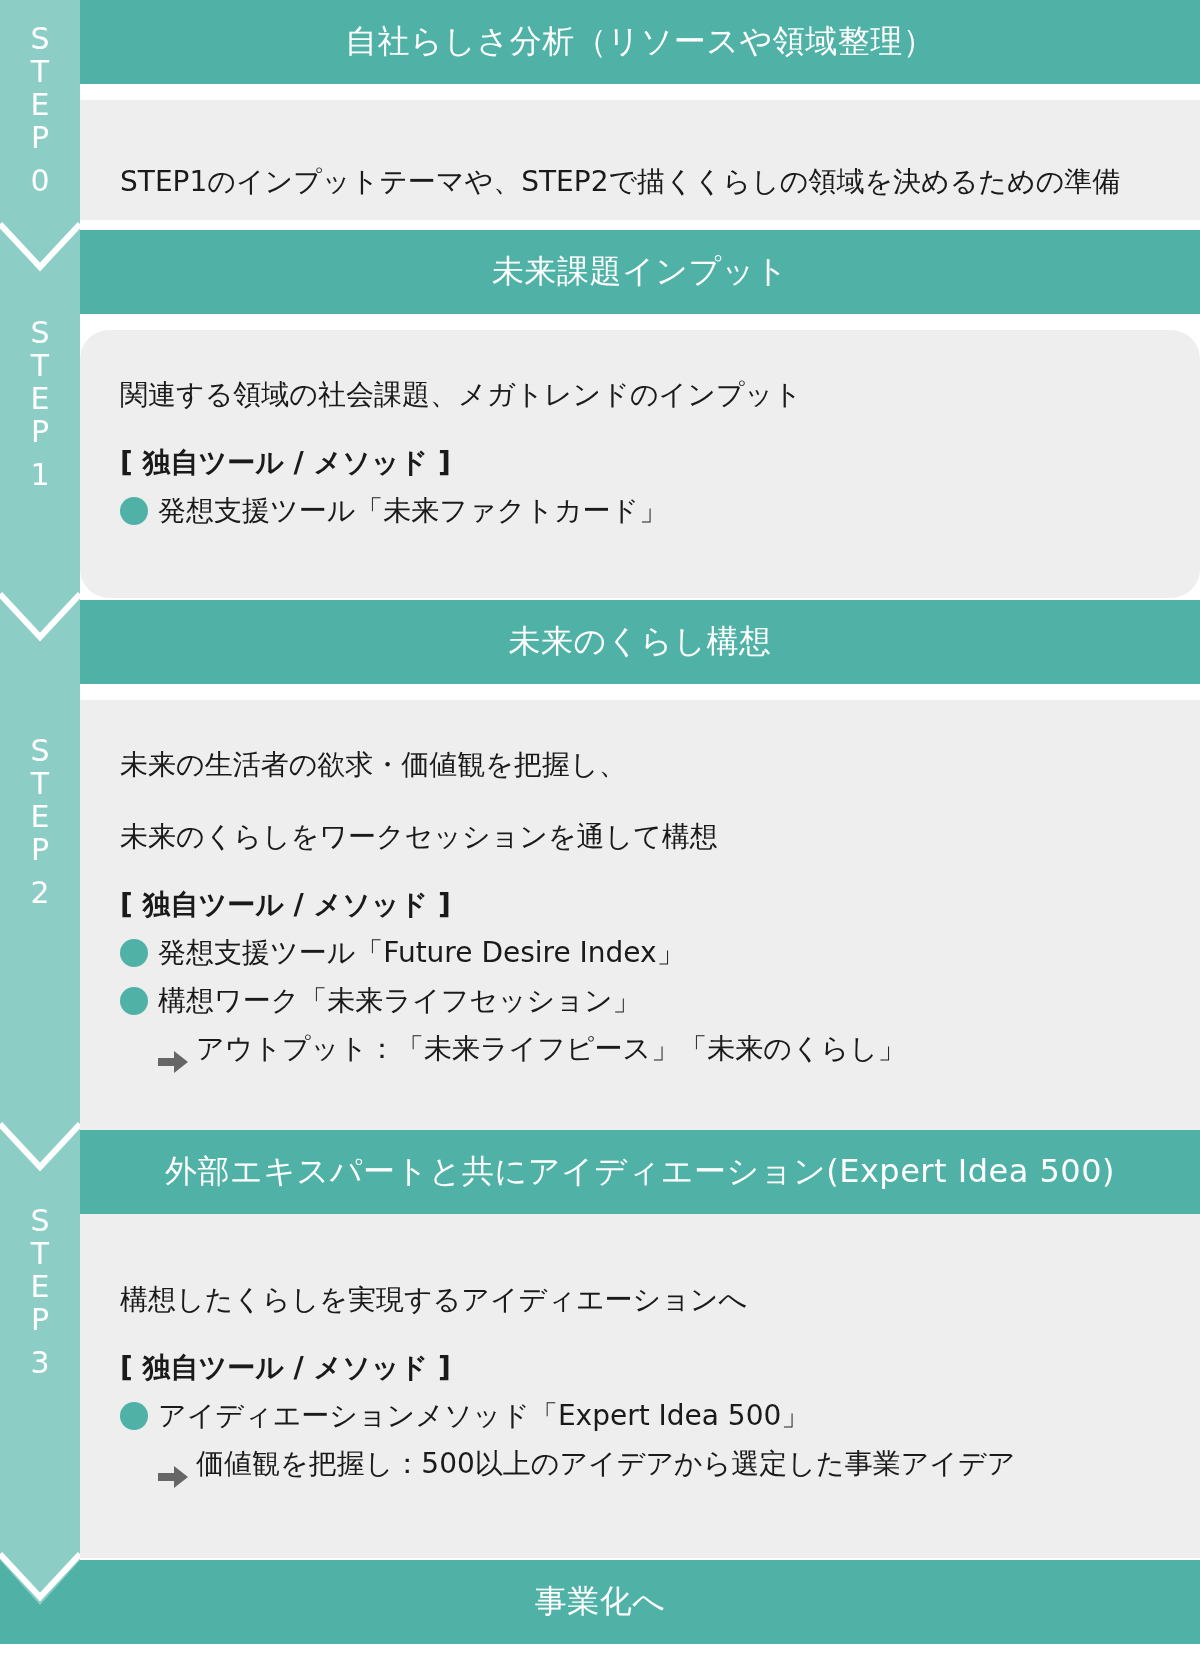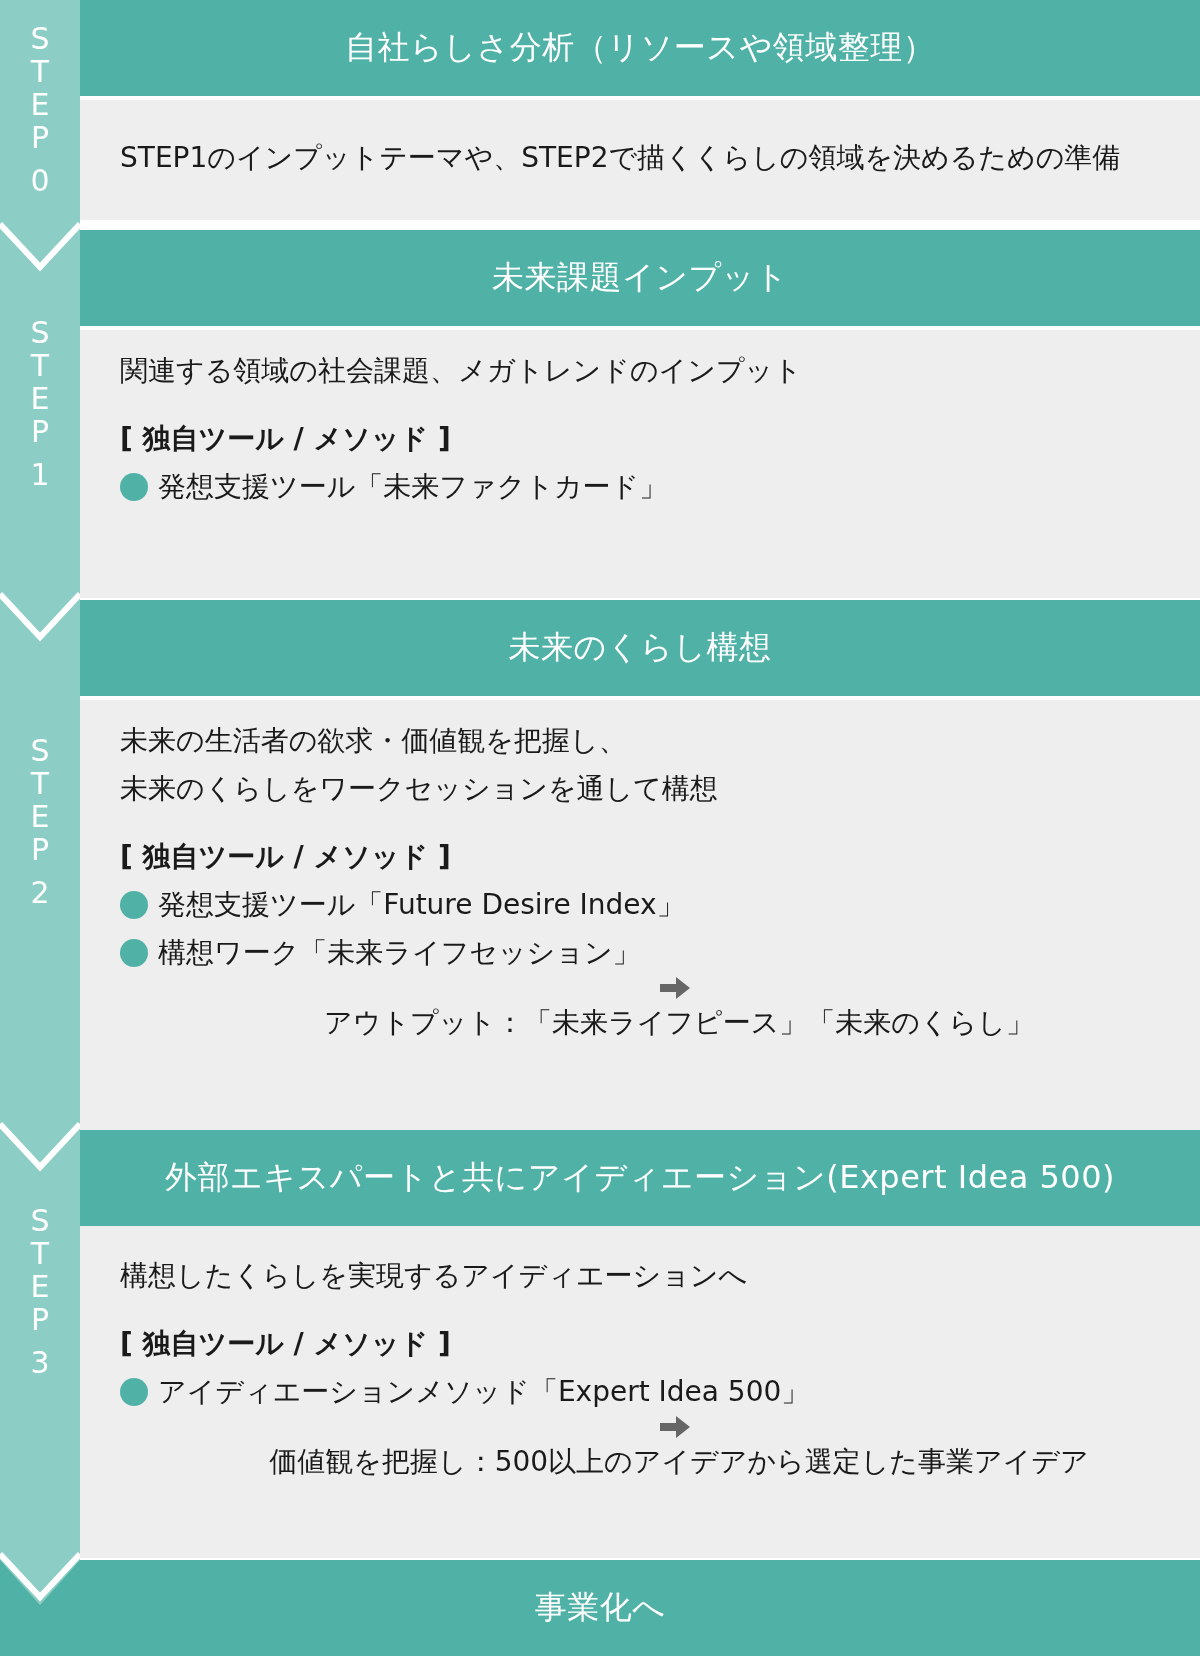--- a/index.html
+++ b/index.html
@@ -12,40 +12,40 @@
     .rail-label {
       position: absolute; left: 0; width: 80px;
       display: flex; flex-direction: column; align-items: center;
       color: #ffffff; font-size: 30px; line-height: 33px;
     }
     .rail-label .digit { margin-top: 10px; }
 
     .chevron { position: absolute; left: 0; width: 80px; height: 60px; }
 
     .header {
-      position: absolute; left: 80px; right: 0; height: 96px;
+      position: absolute; left: 80px; right: 0; height: 84px;
       background: #50b2a7; color: #ffffff;
       display: flex; align-items: center; justify-content: center;
       font-size: 32px; font-weight: 500; letter-spacing: 0.5px;
     }
     .header.full { left: 0; }
 
     .body {
       position: absolute; left: 80px; right: 0; background: #eeeeee;
       color: #1a1a1a; font-size: 28px; line-height: 48px;
       padding-left: 40px;
     }
-    .body .desc-line { display: block; }
+    .body .desc-line { display: block; margin-top: 24px; }
     .body .tools-label { display: block; font-weight: bold; }
     .body .tool-item { display: flex; align-items: center; }
     .body .bullet {
       width: 28px; height: 28px; border-radius: 50%;
       background: #50b2a7; margin-right: 10px; flex: none;
     }
-    .body .output-item { display: flex; align-items: center; padding-left: 38px; flex-direction: column; }
+    .body .output-item { display: flex; align-items: flex-end; padding-left: 38px; }
     .body .arrow {
       display: inline-block; width: 30px; height: 22px; margin-right: 8px; flex: none;
     }
     .gap-block { height: 20px; }
   </style>
 </head>
 <body>
 
 <div class="rail" style="top:0; height:230px;"></div>
 <div class="rail-label" style="top:22px;">
@@ -66,21 +66,21 @@
 <div class="rail-label" style="top:316px;">
   <span>S</span>
   <span>T</span>
   <span>E</span>
   <span>P</span>
   <span class="digit">1</span>
 </div>
 <div class="header" style="top:230px;">
   <span>未来課題インプット</span>
 </div>
-<div class="body" style="top:330px; height:268px; padding-top:17px;">
+<div class="body" style="top:330px; height:268px; padding-top:17px;border-radius:29px;">
   <span class="desc-line">関連する領域の社会課題、メガトレンドのインプット</span>
   <div class="gap-block"></div>
   <span class="tools-label">[ 独自ツール / メソッド ]</span>
   <div class="tool-item">
     <span class="bullet"></span>
     <span>発想支援ツール「未来ファクトカード」</span>
   </div>
 </div>
 
 <div class="rail" style="top:600px; height:530px;"></div>

